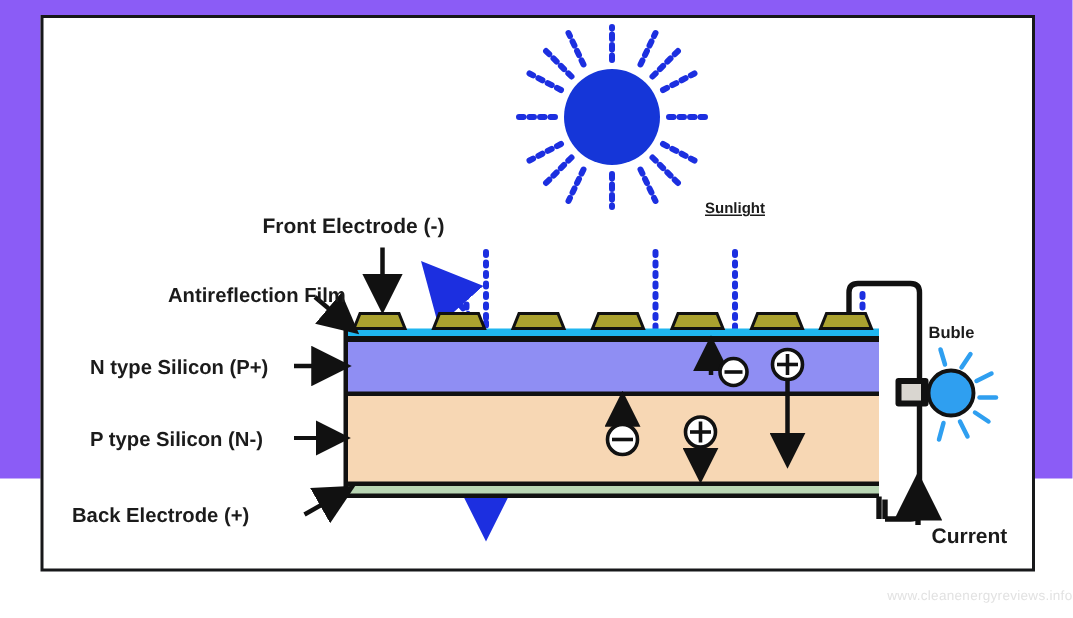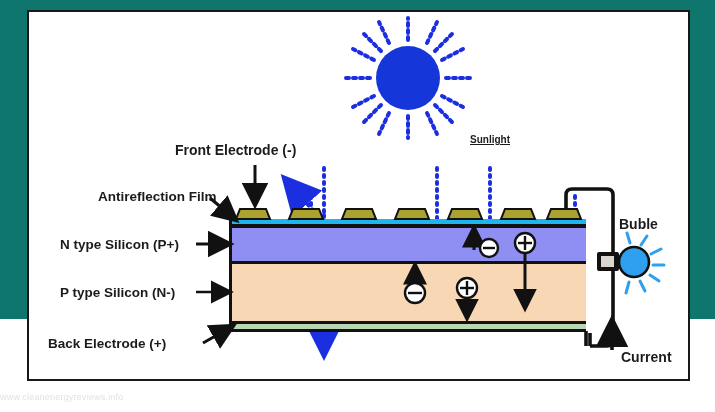--- a/index.html
+++ b/index.html
@@ -1,24 +1,24 @@
 <!DOCTYPE html>
 <html><head>
 <meta charset="utf-8">
 <style>
   html,body{margin:0;padding:0;background:#ffffff;}
   body{width:715px;height:412px;overflow:hidden;
        font-family:"Liberation Sans", sans-serif;}
-  #stage{position:relative;width:715px;height:319px;background:#0f766e;}
+  #stage{position:relative;width:715px;height:319px;background:#8b5cf6;}
   #frame{position:absolute;left:27px;top:10px;width:663px;height:371px;
          border:2px solid #17181a;background:#fff;box-sizing:border-box;}
   .lbl{position:absolute;color:#1b1b1b;font-weight:bold;white-space:nowrap;
        font-family:"Liberation Sans", sans-serif;}
   #svg{position:absolute;left:0;top:0;width:715px;height:412px;}
-  .wm{position:absolute;left:0;top:392px;width:715px;text-align:left;
+  .wm{position:absolute;left:0;top:392px;width:715px;text-align:right;
       font-size:9px;color:#e2e2e2;letter-spacing:.2px;
       font-family:"Liberation Sans", sans-serif;}
 </style>
 </head>
 <body>
 
 <div id="stage">
 
   <div id="frame"></div>
 
@@ -179,29 +179,29 @@
       <line x1="196" y1="244" x2="230" y2="244" stroke-width="3" marker-end="url(#ah)"></line>
 
       <line x1="196" y1="292" x2="230" y2="292" stroke-width="2.6" marker-end="url(#ah)"></line>
 
       <line x1="203" y1="343" x2="233" y2="326" stroke-width="3" marker-end="url(#ah)"></line>
     </g>
   </svg>
 
   <div class="lbl" style="left:175px; top:142px; font-size:14px;">Front Electrode (-)</div>
 
-  <div class="lbl" style="left:98px; top:189px; font-size:13.5px;">Antireflection Film</div>
+  <div class="lbl" style="left:112px; top:189px; font-size:13.5px;">Antireflection Film</div>
 
   <div class="lbl" style="left:60px; top:237px; font-size:13.5px;text-align:right;">N type Silicon (P+)</div>
 
   <div class="lbl" style="left:48px; top:336px; font-size:13.5px;">Back Electrode (+)</div>
 
   <div class="lbl" style="left:60px; top:285px; font-size:13.5px;">P type Silicon (N-)</div>
 
   <div class="lbl" style="left:470px; top:134px; font-size:10px;text-decoration:underline;">Sunlight</div>
 
-  <div class="lbl" style="left:619px; top:216px; font-size:14px;">Buble</div>
+  <div class="lbl" style="left:619px; top:216px; font-size:11px;">Buble</div>
 
   <div class="lbl" style="left:621px; top:349px; font-size:14px;">Current</div>
 
   <div class="wm">www.cleanenergyreviews.info</div>
 
 </div>
 
 </body></html>

